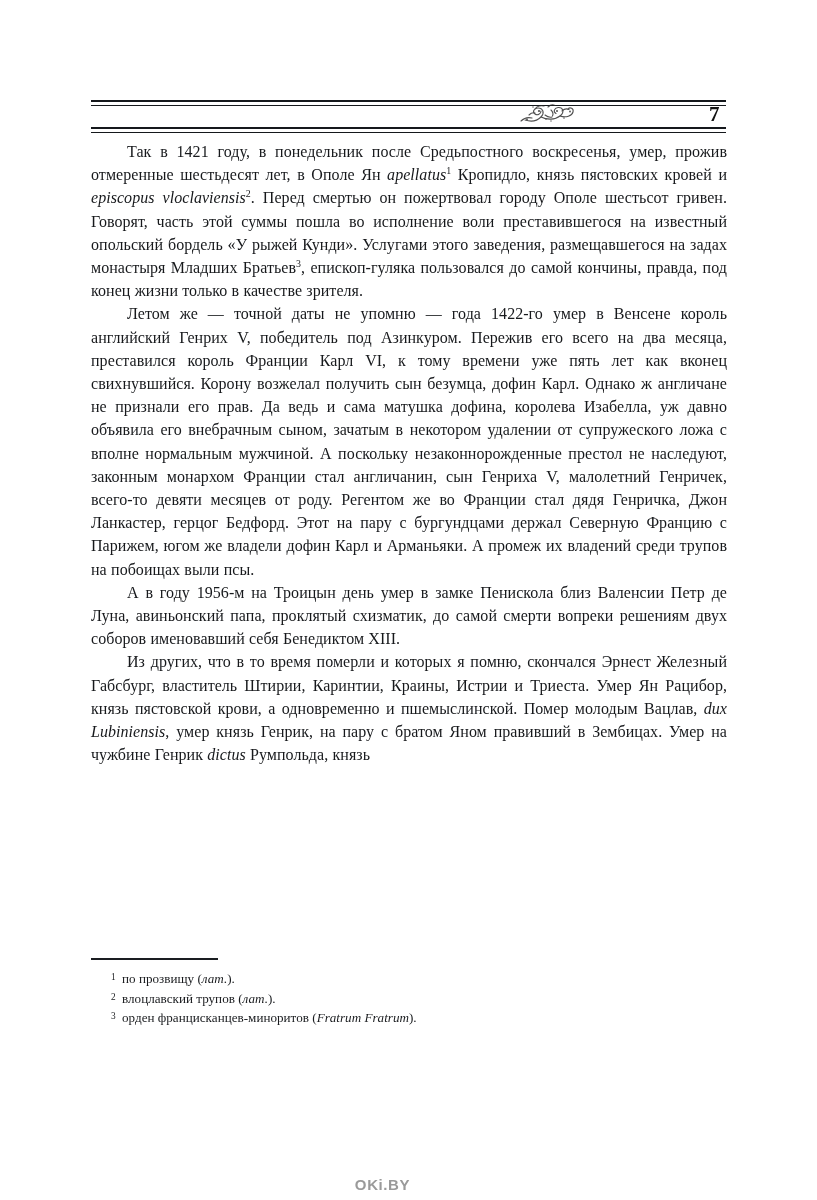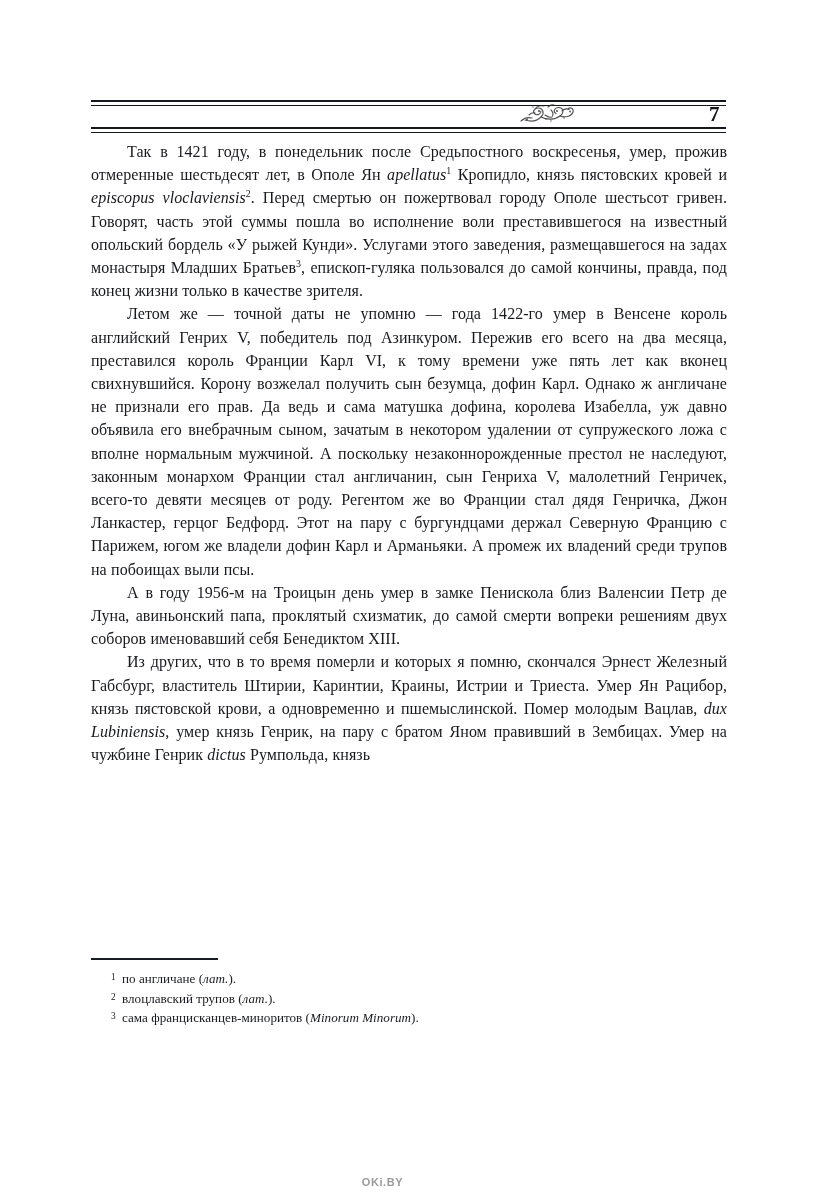--- a/index.html
+++ b/index.html
@@ -139,21 +139,21 @@
   }
 
   
   .watermark {
     position: absolute;
     left: 0;
     top: 1176px;
     width: 765px;
     text-align: center;
     font-family: "Liberation Sans", "DejaVu Sans", sans-serif;
-    font-size: 11px;
+    font-size: 15px;
     font-weight: 700;
     letter-spacing: 0.6px;
     color: #9a9a9a;
   }
 </style>
 </head>
 <body>
 
 <div class="page">
 
@@ -194,21 +194,21 @@
   <div class="textblock">
       <p><span>Так в 1421 году, в понедельник после Средьпостного воскресенья, умер, прожив отмеренные шестьдесят лет, в Ополе Ян </span><i>apellatus</i><sup>1</sup><span> Кропидло, князь пястовских кровей и </span><i>episcopus vloclaviensis</i><sup>2</sup><span>. Перед смертью он пожертвовал городу Ополе шестьсот гривен. Говорят, часть этой суммы пошла во исполнение воли преставившегося на известный опольский бордель «У рыжей Кунди». Услугами этого заведения, размещавшегося на задах монастыря Младших Братьев</span><sup>3</sup><span>, епископ-гуляка пользовался до самой кончины, правда, под конец жизни только в качестве зрителя.</span></p>
       <p><span>Летом же — точной даты не упомню — года 1422-го умер в Венсене король английский Генрих V, победитель под Азинкуром. Пережив его всего на два месяца, преставился король Франции Карл VI, к тому времени уже пять лет как вконец свихнувшийся. Корону возжелал получить сын безумца, дофин Карл. Однако ж англичане не признали его прав. Да ведь и сама матушка дофина, королева Изабелла, уж давно объявила его внебрачным сыном, зачатым в некотором удалении от супружеского ложа с вполне нормальным мужчиной. А поскольку незаконнорожденные престол не наследуют, законным монархом Франции стал англичанин, сын Генриха V, малолетний Генричек, всего-то девяти месяцев от роду. Регентом же во Франции стал дядя Генричка, Джон Ланкастер, герцог Бедфорд. Этот на пару с бургундцами держал Северную Францию с Парижем, югом же владели дофин Карл и Арманьяки. А промеж их владений среди трупов на побоищах выли псы.</span></p>
       <p><span>А в году 1956-м на Троицын день умер в замке Пенискола близ Валенсии Петр де Луна, авиньонский папа, проклятый схизматик, до самой смерти вопреки решениям двух соборов именовавший себя Бенедиктом XIII.</span></p>
       <p><span>Из других, что в то время померли и которых я помню, скончался Эрнест Железный Габсбург, властитель Штирии, Каринтии, Краины, Истрии и Триеста. Умер Ян Рацибор, князь пястовской крови, а одновременно и пшемыслинской. Помер молодым Вацлав, </span><i>dux Lubiniensis</i><span>, умер князь Генрик, на пару с братом Яном правивший в Зембицах. Умер на чужбине Генрик </span><i>dictus</i><span> Румпольда, князь</span></p>
     </div>
 
   <div class="footnotes">
     <div class="fn-rule"></div>
     <ul class="fn-list">
-        <li class="fn-item"><span class="fn-marker">1</span><span>по англичане (</span><i>лат.</i><span>).</span></li>
+        <li class="fn-item"><span class="fn-marker">1</span><span>по прозвищу (</span><i>лат.</i><span>).</span></li>
         <li class="fn-item"><span class="fn-marker">2</span><span>влоцлавский трупов (</span><i>лат.</i><span>).</span></li>
-        <li class="fn-item"><span class="fn-marker">3</span><span>сама франциcканцев-миноритов (</span><i>Minorum Minorum</i><span>).</span></li>
+        <li class="fn-item"><span class="fn-marker">3</span><span>орден франциcканцев-миноритов (</span><i>Fratrum Fratrum</i><span>).</span></li>
       </ul>
   </div>
 
   <div class="watermark">OKi.BY</div>
 
 </div>
 
 </body></html>

